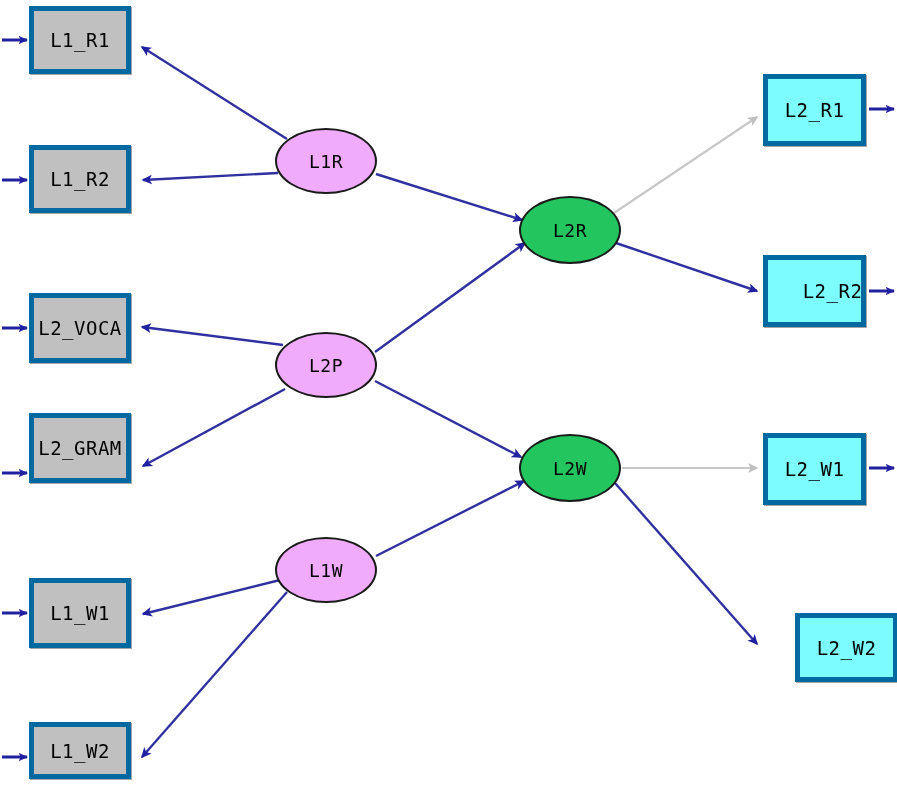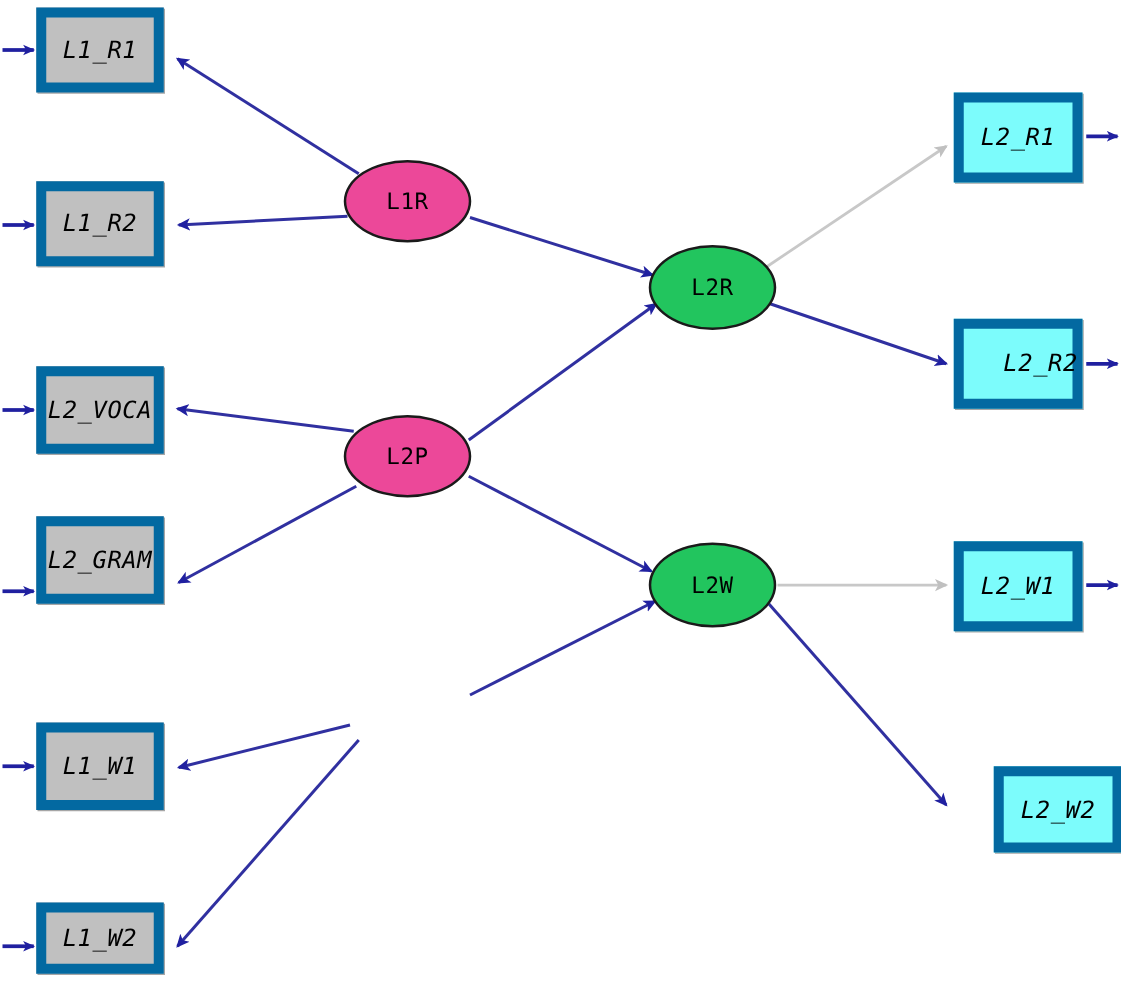--- a/index.html
+++ b/index.html
@@ -27,31 +27,30 @@
   }
   .node {
     position: absolute;
     box-sizing: border-box;
     display: flex;
     align-items: center;
     justify-content: center;
     z-index: 3;
   }
   .observed {
-    border: 8px solid #0369a1;
+    border: 5px solid #0369a1;
     box-shadow: 1px 1px 0 rgba(0,0,0,0.35);
-    font-style: italic;
   }
   .obs-l1 { background: #c0c0c0; }
   .obs-l2 { background: #7cfcfc; }
   .latent {
     border: 2px solid #1a1a1a;
     border-radius: 50%;
   }
-  .lat-green { background: #ec4899; }
+  .lat-green { background: #f0abfc; }
   .lat-yellow { background: #22c55e; }
   .node-label {
     font-family: "DejaVu Sans Mono", "Liberation Mono", monospace;
     font-size: 19px;
     letter-spacing: 0.5px;
     color: #000000;
     white-space: nowrap;
     user-select: none;
   }
   .latent .node-label { font-size: 18px; }
@@ -144,20 +143,23 @@
   <div class="node observed obs-l2" style="left:795px; top:613px; width:103px; height:69px;">
     <span class="node-label">L2_W2</span>
   </div>
 
   <div class="node latent lat-green" style="left:275px; top:128px; width:102px; height:66px;">
     <span class="node-label">L1R</span>
   </div>
   <div class="node latent lat-green" style="left:275px; top:332px; width:102px; height:66px;">
     <span class="node-label">L2P</span>
   </div>
+  <div class="node latent lat-green" style="left:275px; top:537px; width:102px; height:66px;">
+    <span class="node-label">L1W</span>
+  </div>
 
   <div class="node latent lat-yellow" style="left:519px; top:196px; width:102px; height:68px;">
     <span class="node-label">L2R</span>
   </div>
   <div class="node latent lat-yellow" style="left:519px; top:434px; width:102px; height:68px;">
     <span class="node-label">L2W</span>
   </div>
 </div>
 
 </body></html>

